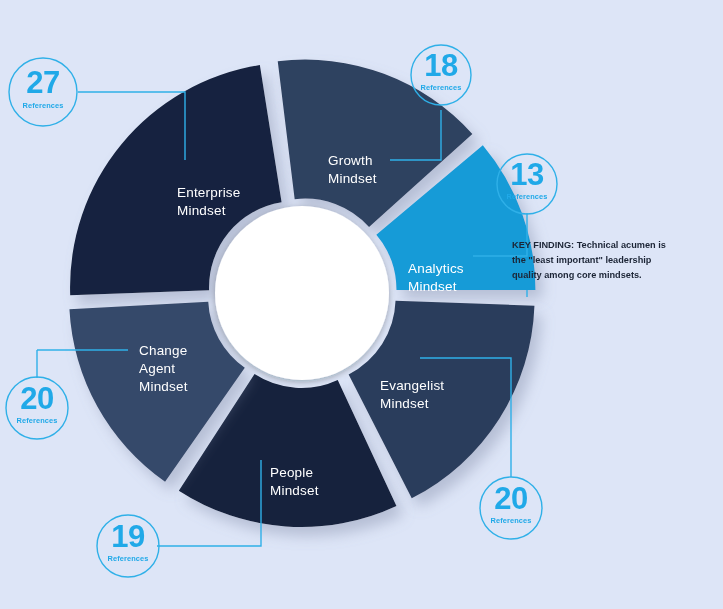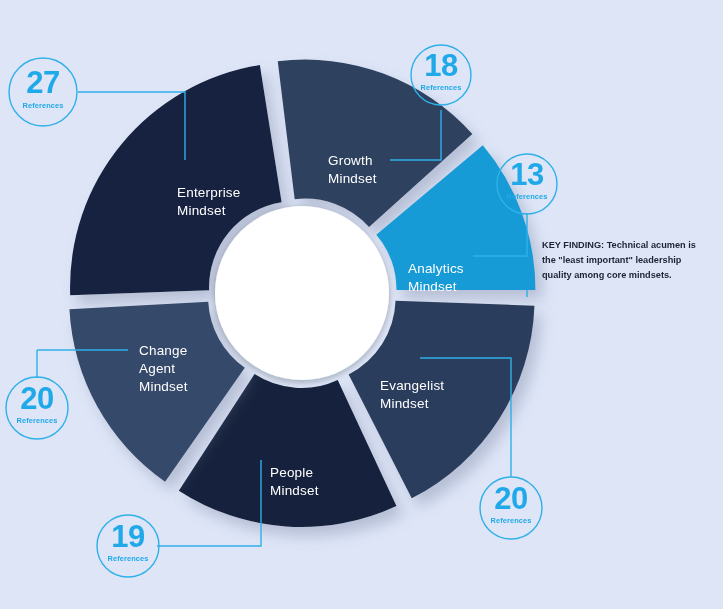--- a/index.html
+++ b/index.html
@@ -152,15 +152,15 @@
         <text class="badge-sub" x="128" y="561" text-anchor="middle">References</text>
       </g>
       <g>
         <circle class="badge-ring" cx="37" cy="408" r="31"></circle>
         <text class="badge-num" x="37" y="409" text-anchor="middle">20</text>
         <text class="badge-sub" x="37" y="423" text-anchor="middle">References</text>
       </g>
     </g>
   </svg>
 
-  <div class="keyfinding" style="left:542px; top:238px;">KEY FINDING: Technical acumen is the "least important" leadership quality among core mindsets.</div>
+  <div class="keyfinding" style="left:512px; top:238px;">KEY FINDING: Technical acumen is the "least important" leadership quality among core mindsets.</div>
 
 </div>
 
 </body></html>

